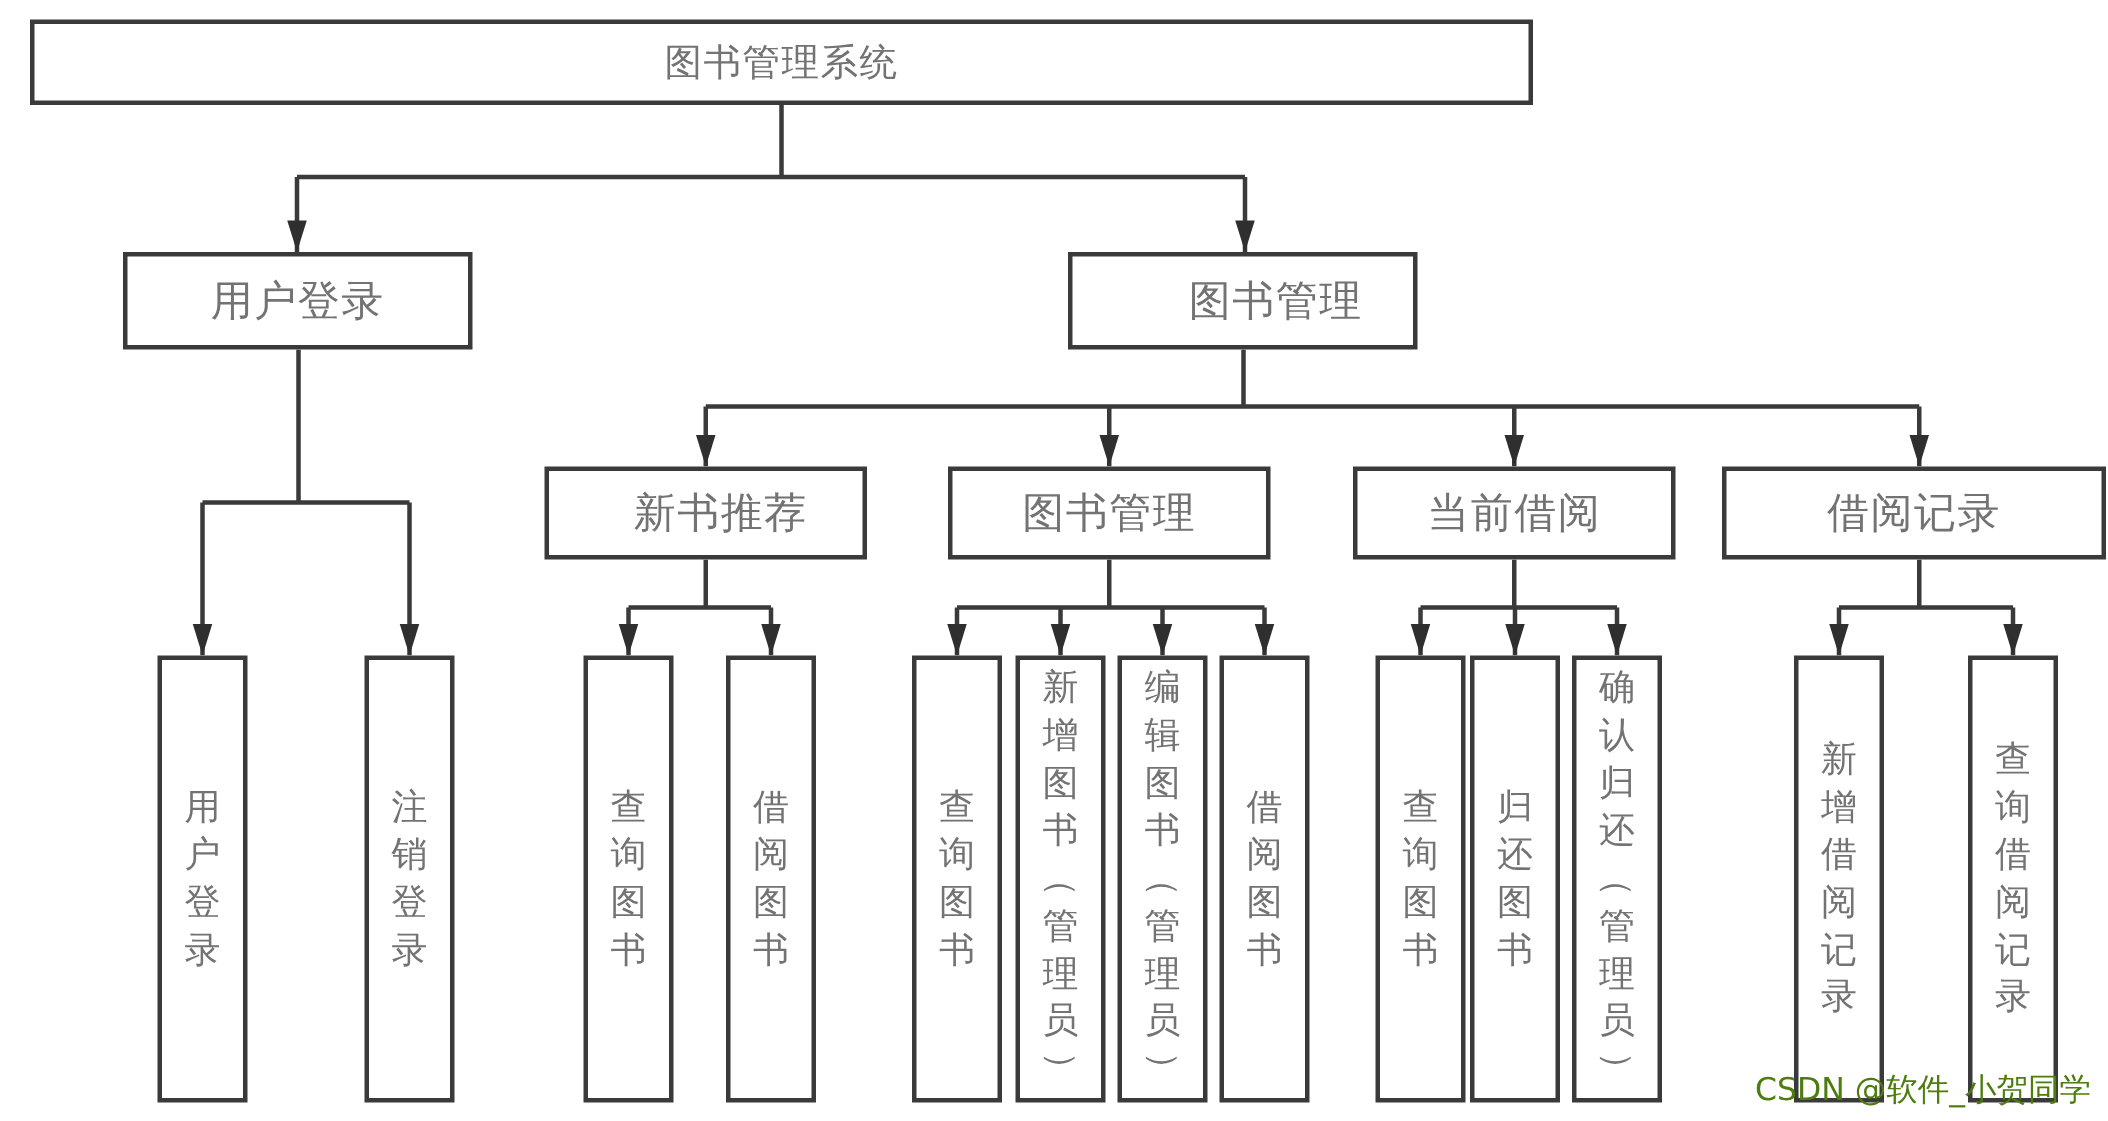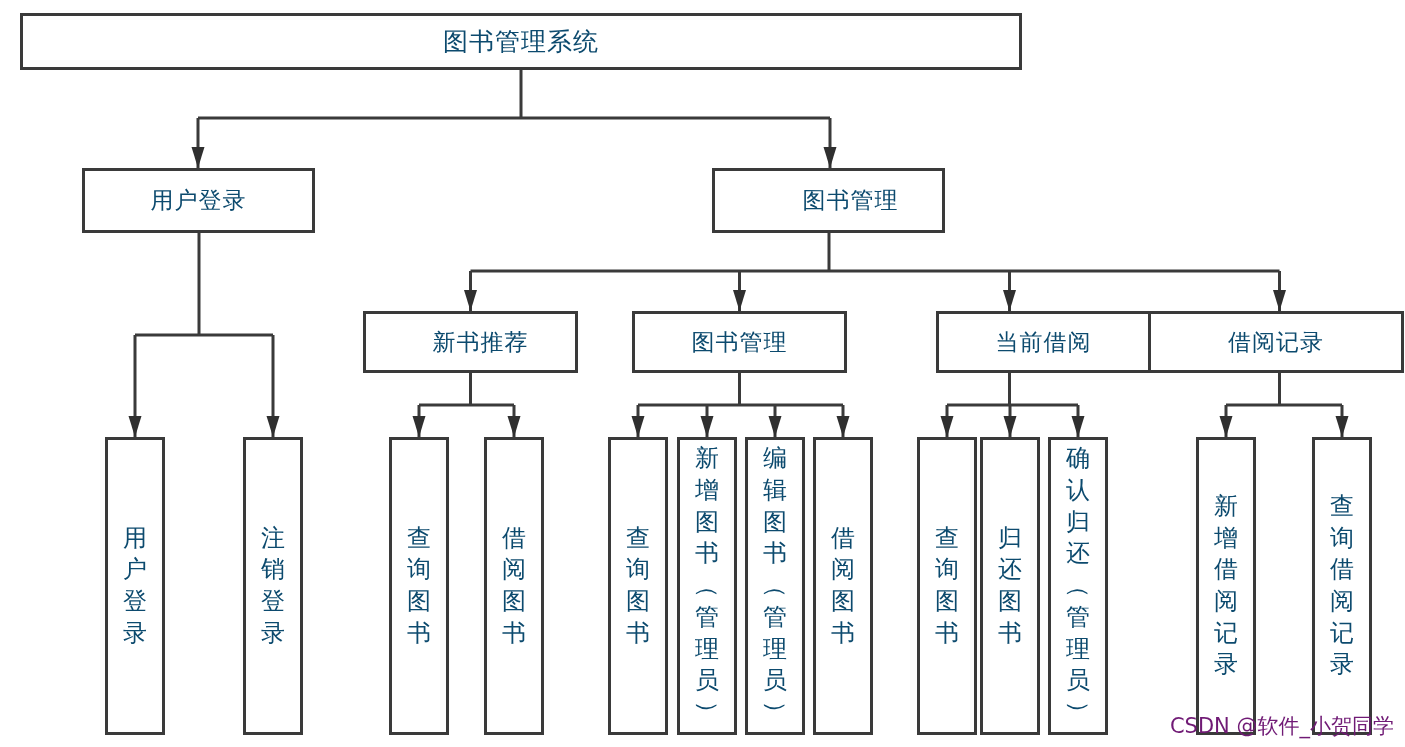--- a/index.html
+++ b/index.html
@@ -5,32 +5,32 @@
   html,body { margin:0; padding:0; background:#ffffff; }
   .stage {
     position:relative; width:1405px; height:747px; background:#ffffff;
     font-family:"DejaVu Sans","Liberation Sans",sans-serif; overflow:hidden;
   }
   .connectors { position:absolute; left:0; top:0; width:1405px; height:747px; }
   .box {
     position:absolute; box-sizing:border-box;
     border:3px solid #3a3a3a; background:#ffffff;
     display:flex; align-items:center; justify-content:center;
-    color:#0c4a6e;
-  }
-  .hlabel { font-size:23px; letter-spacing:1px; white-space:nowrap; }
+    color:#737373;
+  }
+  .hlabel { font-size:28px; letter-spacing:1px; white-space:nowrap; }
   .root .hlabel { font-size:25px; }
   .vtext {
     display:flex; flex-direction:column; align-items:center; justify-content:center;
     font-size:24px; line-height:1.32;
   }
   .vtext .rot { transform:rotate(90deg); }
   .watermark {
     position:absolute; left:1120px; top:712px; width:274px;
-    text-align:right; font-size:21px; color:#701a75; white-space:nowrap;
+    text-align:right; font-size:21px; color:#4d7c0f; white-space:nowrap;
   }
 </style>
 </head>
 <body>
 
 <div class="stage">
 
   <svg class="connectors" viewBox="0 0 1405 747" xmlns="http://www.w3.org/2000/svg">
     <g stroke="#3a3a3a" stroke-width="3" fill="none">
 
@@ -81,21 +81,21 @@
   <div class="box" style="left:712px; top:168px; width:233px; height:65px;padding-left:44px;">
     <span class="hlabel">图书管理</span>
   </div>
 
   <div class="box" style="left:363px; top:311px; width:215px; height:62px;padding-left:20px;">
     <span class="hlabel">新书推荐</span>
   </div>
   <div class="box" style="left:632px; top:311px; width:215px; height:62px;">
     <span class="hlabel">图书管理</span>
   </div>
-  <div class="box" style="left:936px; top:311px; width:215px; height:62px;">
+  <div class="box" style="left:902px; top:311px; width:215px; height:62px;">
     <span class="hlabel">当前借阅</span>
   </div>
   <div class="box" style="left:1148px; top:311px; width:256px; height:62px;">
     <span class="hlabel">借阅记录</span>
   </div>
 
   <div class="box vtext" style="left:105px; top:437px; width:60px; height:298px;">
       <div>用</div>
       <div>户</div>
       <div>登</div>

